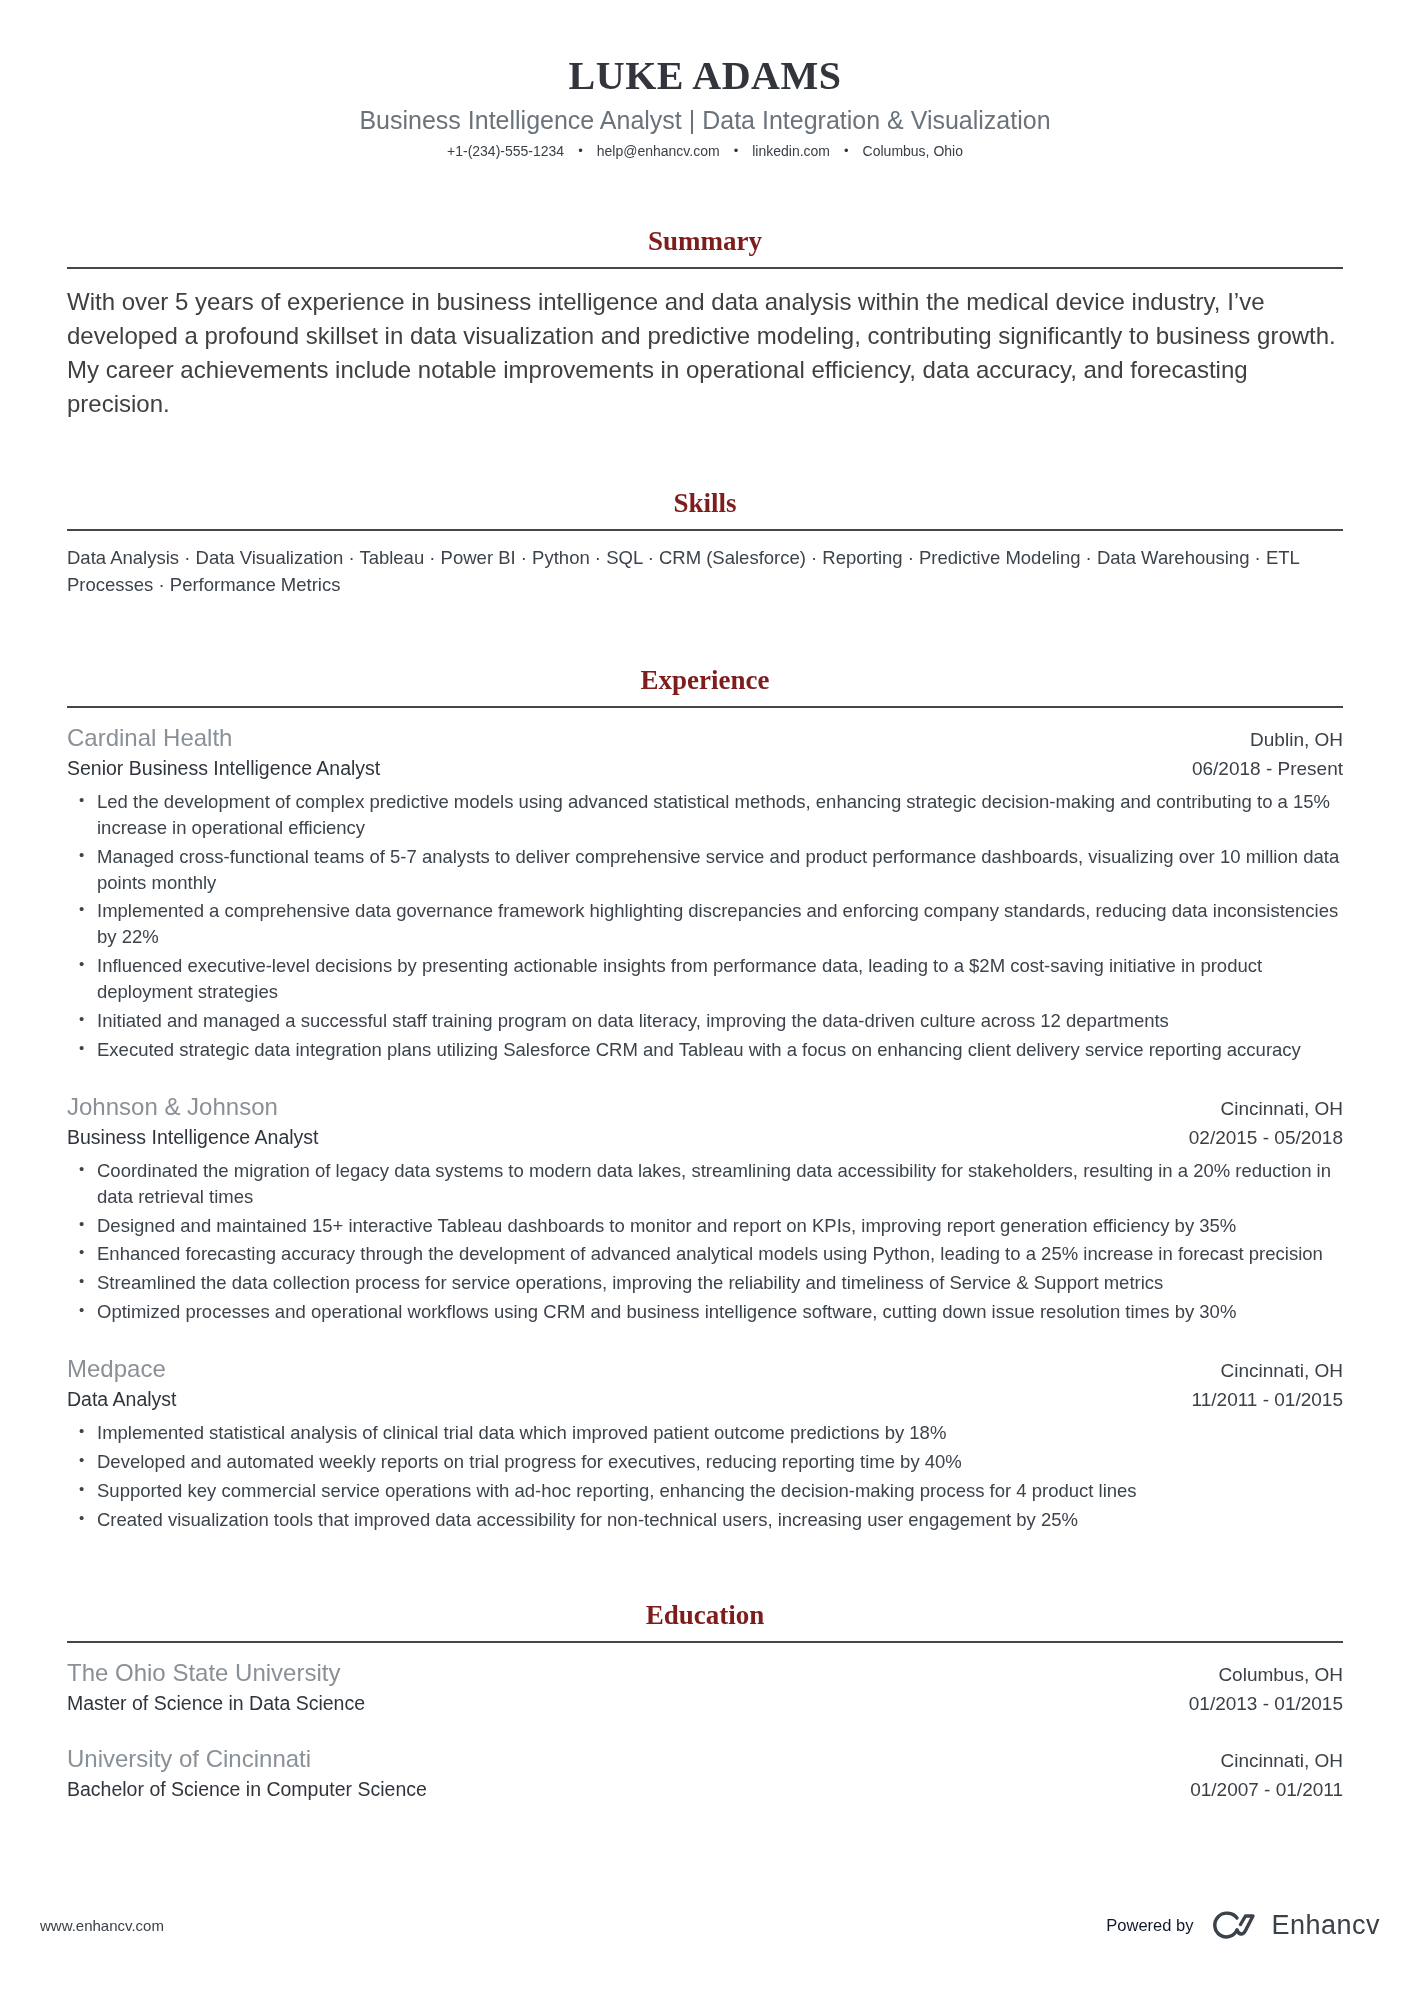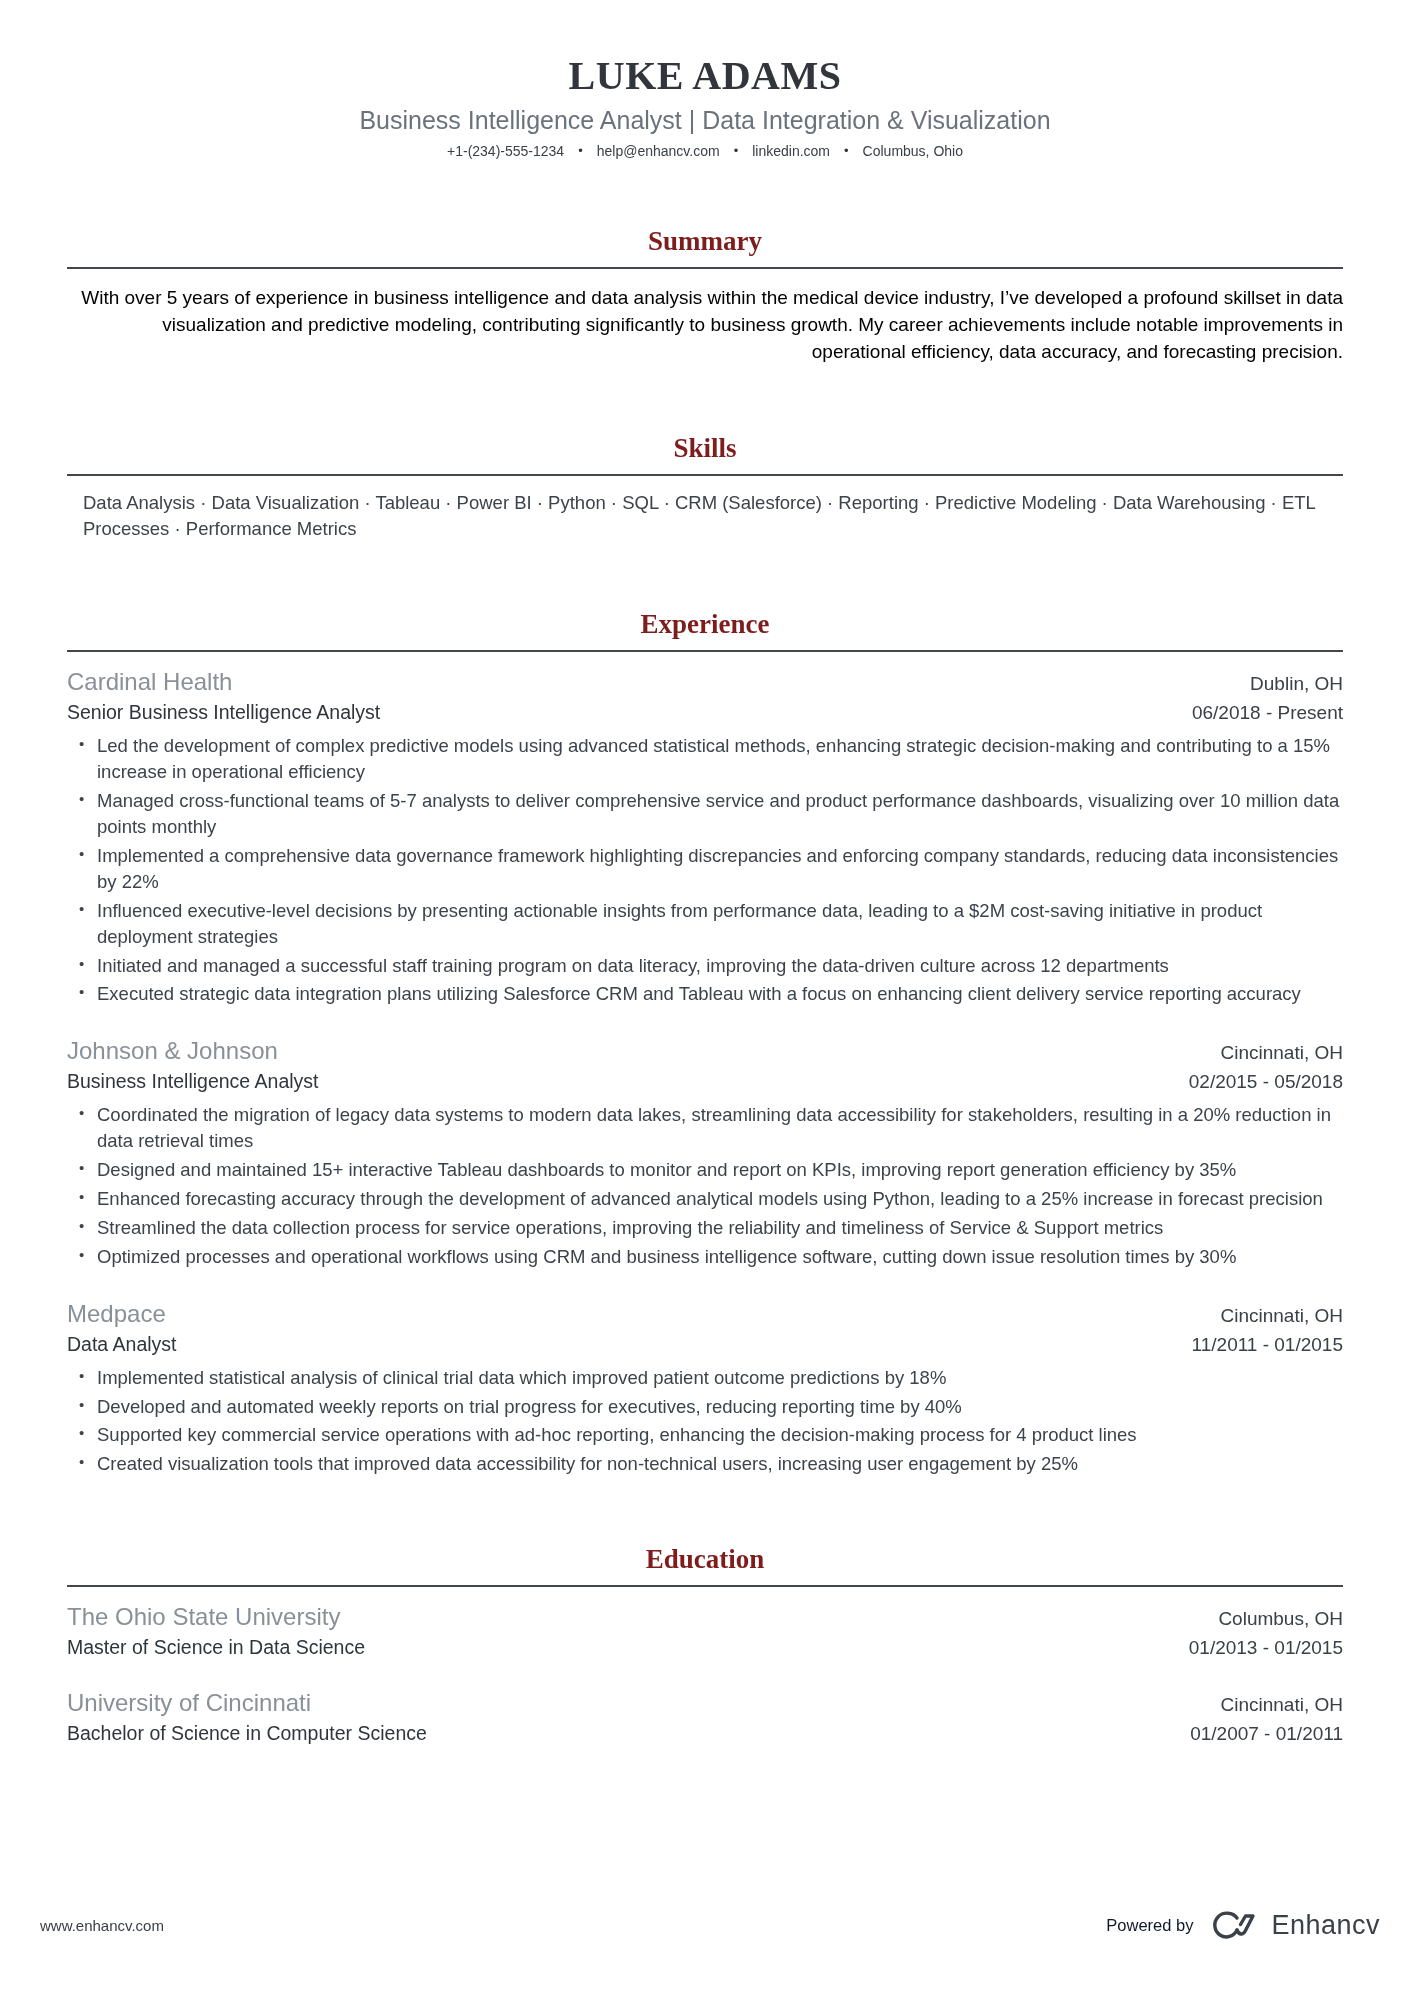--- a/index.html
+++ b/index.html
@@ -60,31 +60,29 @@
     font-size: 27px;
     color: #7f1d1d;
   }
   .rule {
     border: none;
     border-top: 2px solid #43474d;
     margin: 10px 0 0 0;
   }
   .summary-text {
     margin-top: 16px;
-    font-size: 19px;
+    font-size: 24px;
     line-height: 1.42;
-    color: #000000;
-    text-align: right;
+    color: #404040;
   }
   .skills-text {
     margin-top: 14px;
     font-size: 18.5px;
     line-height: 1.42;
     color: #3c434b;
-    margin-left: 16px;
   }
 
   
   .entry { margin-top: 16px; }
   .entry + .entry { margin-top: 30px; }
   .entry-row {
     display: flex;
     justify-content: space-between;
     align-items: baseline;
   }

